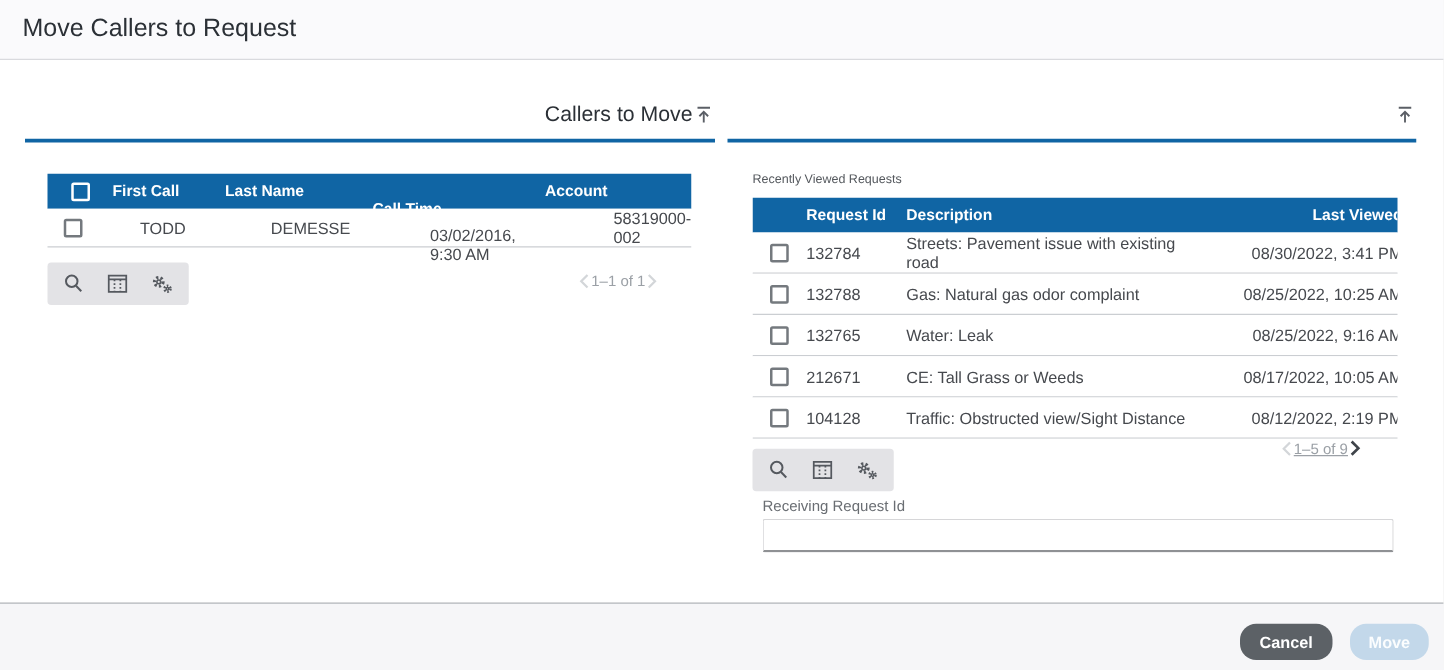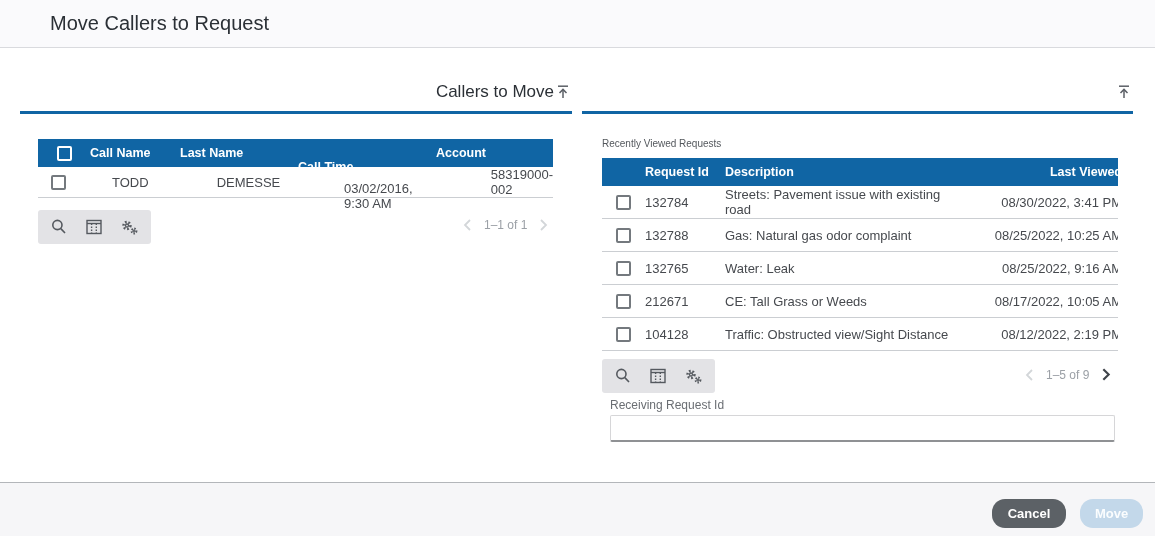--- a/index.html
+++ b/index.html
@@ -1,21 +1,21 @@
 <!DOCTYPE html>
 <html><head>
 <meta charset="utf-8">
 <style>
   html,body{margin:0;padding:0;background:#e9e9e9;}
   #app{position:relative;width:1155px;height:536px;background:#ffffff;overflow:hidden;
        font-family:"Liberation Sans","DejaVu Sans",sans-serif;color:#46494e;}
 
   
   .titlebar{position:absolute;left:0;top:0;width:1155px;height:48px;background:#fafafc;
-            border-bottom:1px solid #d9dade;display:flex;align-items:center;box-sizing:border-box;padding-left:32px;}
+            border-bottom:1px solid #d9dade;display:flex;align-items:center;box-sizing:border-box;}
   .titlebar .t{font-size:20px;color:#2b3036;margin-left:18px;}
 
   
   .panel-hd{position:absolute;top:72px;height:42px;border-bottom:3px solid #1065a4;
             display:flex;align-items:center;justify-content:flex-end;box-sizing:border-box;}
   #left-hd{left:20px;width:552px;}
   #right-hd{left:582px;width:551px;}
   .panel-hd .t{font-size:17px;color:#2b3036;}
   .icon-btn{background:none;border:none;padding:0;margin:0;cursor:pointer;display:flex;align-items:center;}
 
@@ -43,23 +43,23 @@
       box-sizing:border-box;display:inline-block;cursor:pointer;}
   .cb-white{border-color:#fff;background:transparent;}
 
   
   .toolbar{position:absolute;display:flex;align-items:center;gap:17px;background:#e3e3e6;
            border-radius:3px;padding:8px 12px;}
   #left-toolbar{left:38px;top:210px;}
   #right-toolbar{left:602px;top:359px;}
 
   
-  .pager{position:absolute;display:flex;align-items:center;gap:11px;font-size:12px;color:#9ba0a6;}
+  .pager{position:absolute;display:flex;align-items:center;font-size:12px;color:#9ba0a6;}
   #left-pager{top:218px;left:462px;}
-  #right-pager{top:367px;left:1024px;}
+  #right-pager{top:351px;left:1024px;text-decoration:underline;}
   .pager .icon-btn.disabled{cursor:default;}
 
   
   #recv-label{position:absolute;left:610px;top:398px;font-size:12px;color:#6a6e73;}
   #recv-input{position:absolute;left:610px;top:415px;width:505px;height:27px;box-sizing:border-box;
               border:1px solid #d6d6d8;border-bottom:2px solid #8f9194;border-radius:2px;
               background:#fff;padding:0 8px;font:13px "Liberation Sans","DejaVu Sans",sans-serif;color:#3c3f43;}
 
   
   #footer{position:absolute;left:0;top:482px;width:1155px;height:54px;background:#f6f6f8;
@@ -103,21 +103,21 @@
         </svg>
       </span>
     </button>
   </div>
 
   <div id="left-table">
     <div class="thead">
       <div class="lc0">
           <span class="cb cb-white"></span>
         </div>
-      <div class="lc1">Call Name</div>
+      <div class="lc1">First Call</div>
       <div class="lc2">Last Name</div>
       <div class="lc3">Call Time</div>
       <div class="lc4">Account</div>
     </div>
     <div class="trow">
       <div class="lc0">
           <span class="cb"></span>
         </div>
       <div class="lc1">TODD</div>
       <div class="lc2">DEMESSE</div>

